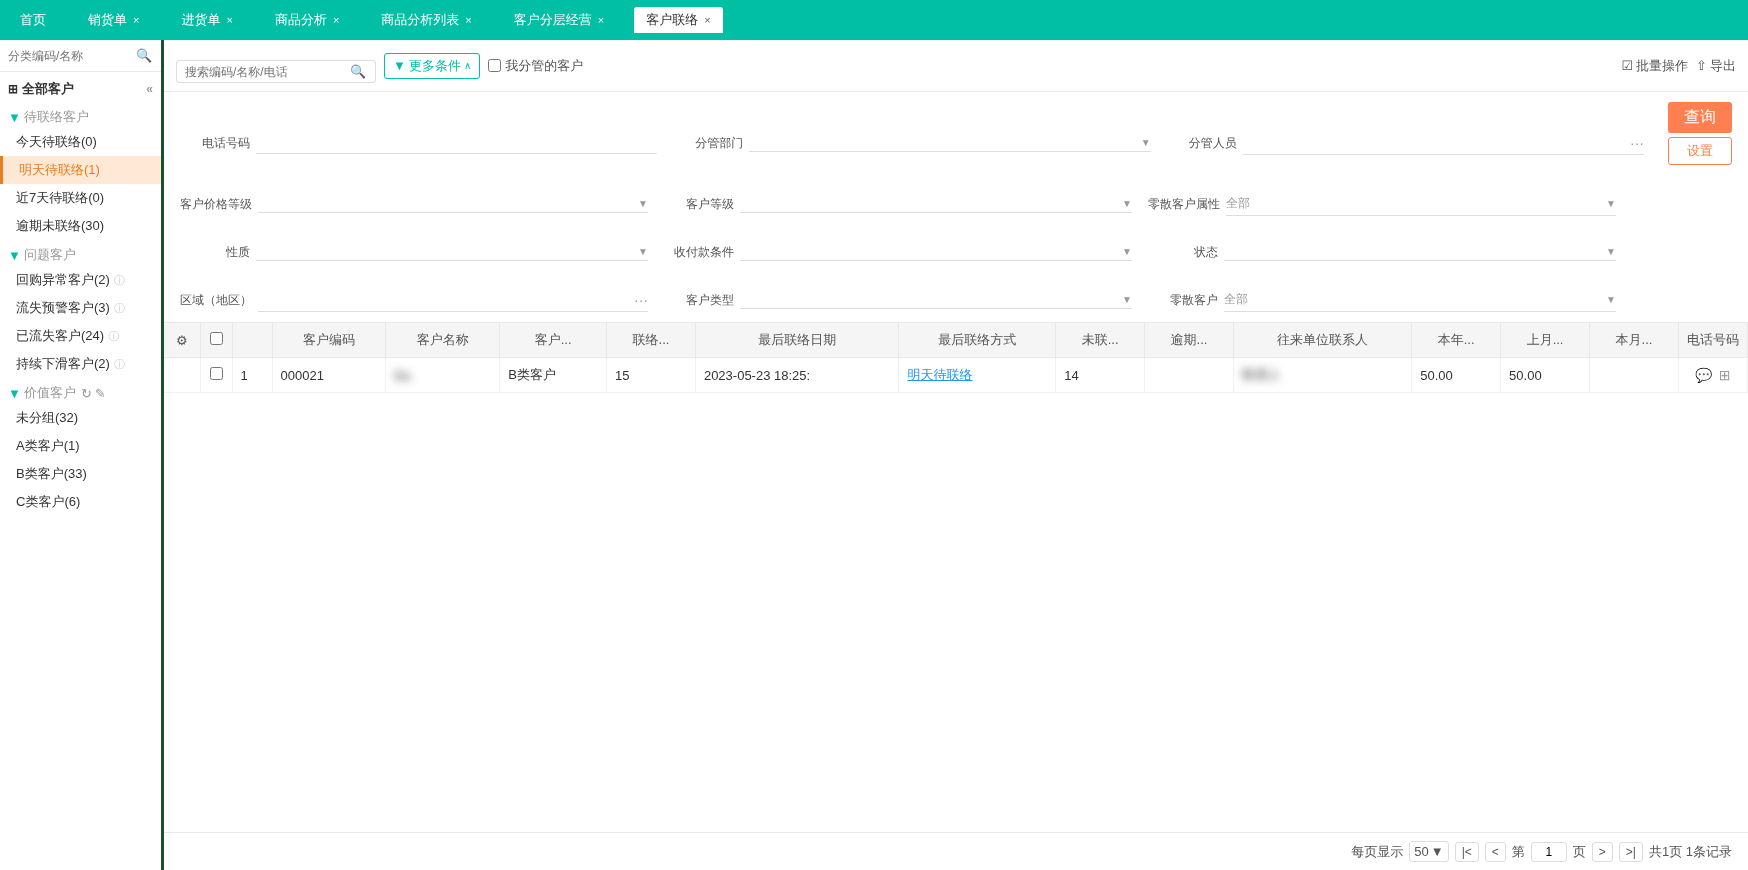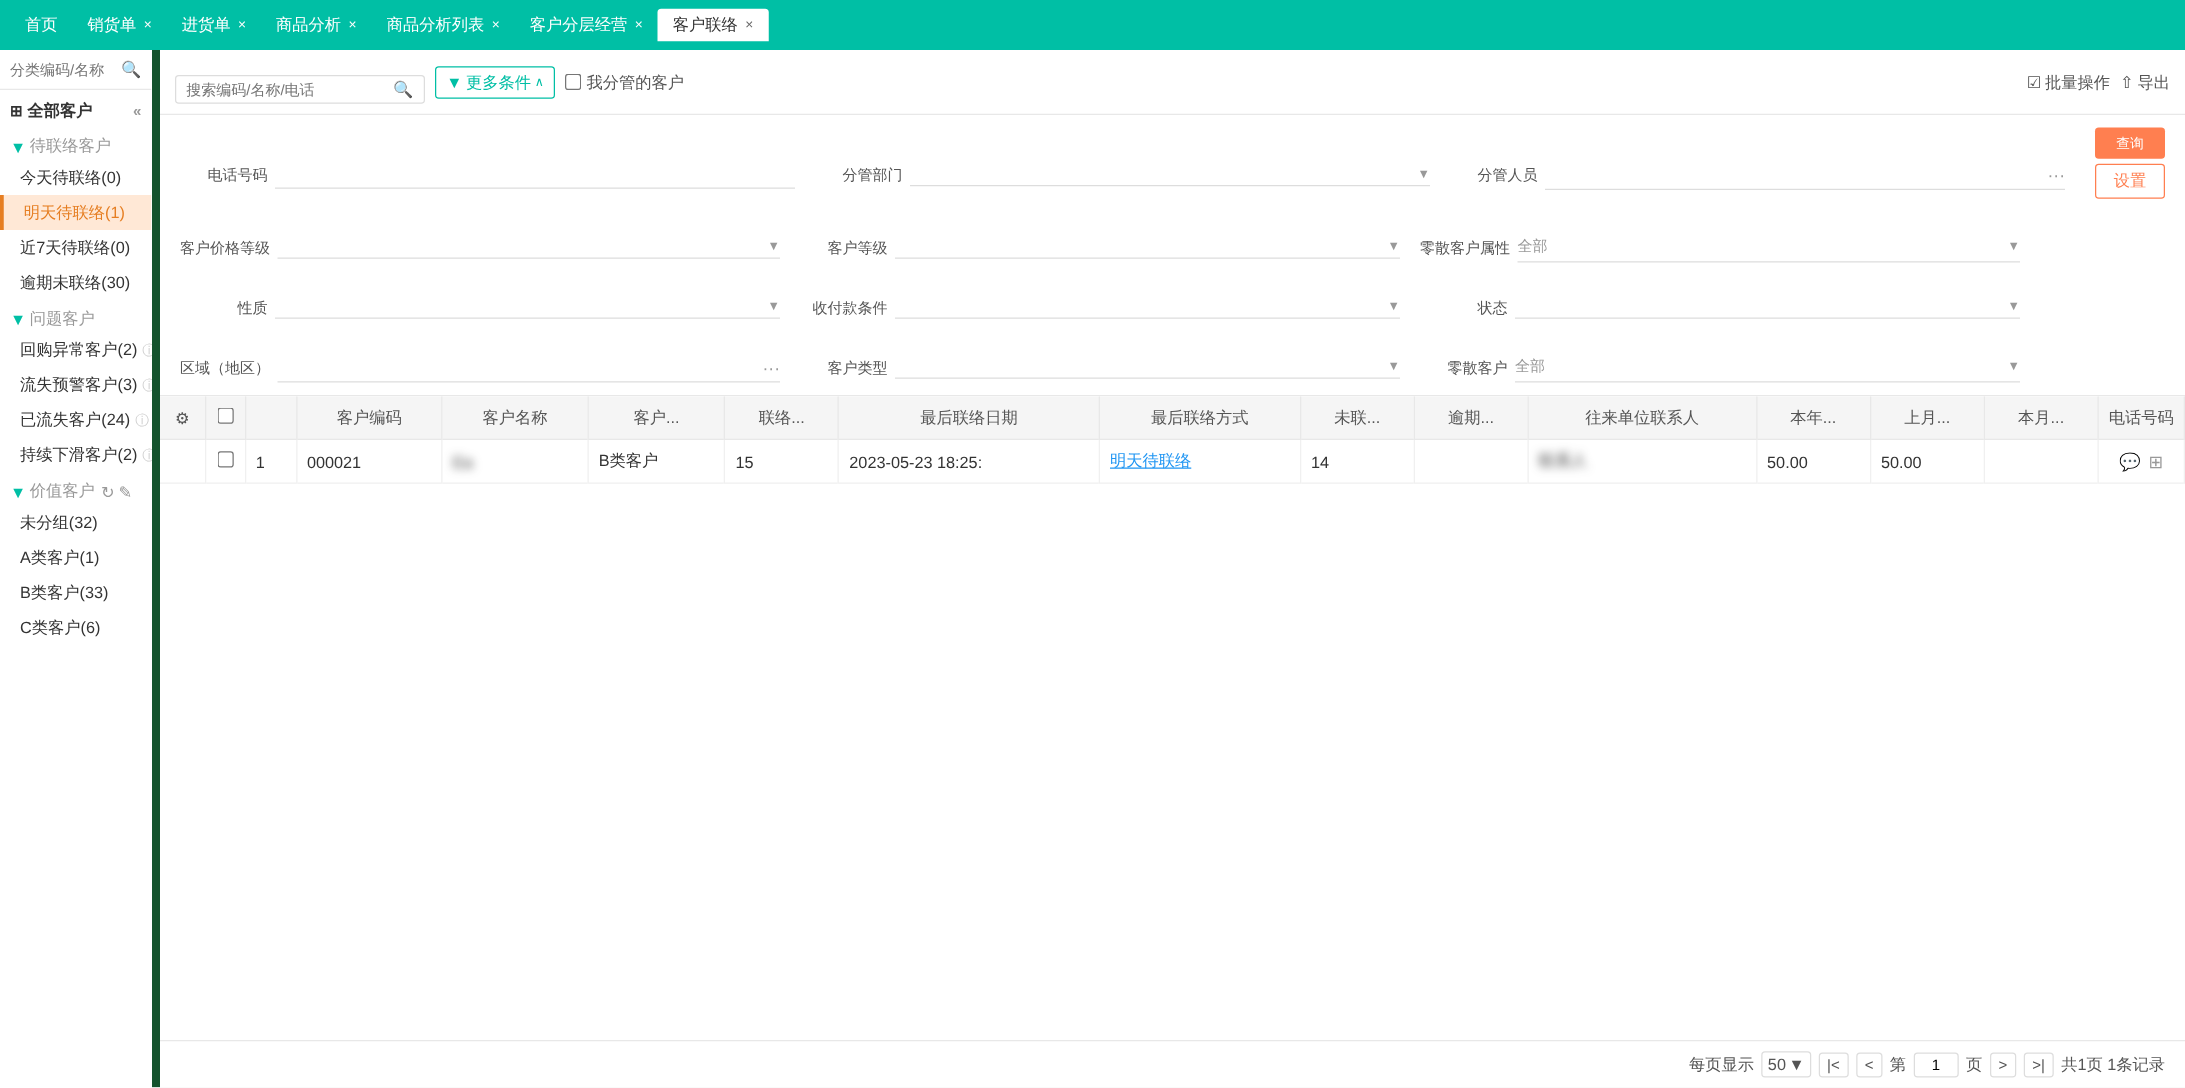--- a/index.html
+++ b/index.html
@@ -5,21 +5,21 @@
     * { box-sizing: border-box; margin: 0; padding: 0; font-family: 'Microsoft YaHei', Arial, sans-serif; font-size: 13px; }
     body { background: #f5f5f5; overflow: hidden; }
 
     
     .top-nav {
       background: #00bfa5;
       height: 40px;
       display: flex;
       align-items: center;
       padding: 0 8px;
-      gap: 0;
+      gap: 18px;
     }
     .nav-item {
       color: #fff;
       padding: 4px 12px;
       cursor: pointer;
       border-radius: 3px 3px 0 0;
       white-space: nowrap;
       display: flex;
       align-items: center;
       gap: 4px;
@@ -31,23 +31,23 @@
 
     
     .main-layout {
       display: flex;
       height: calc(100vh - 40px);
       overflow: hidden;
     }
 
     
     .sidebar {
-      width: 128px;
+      width: 164px;
       background: #fff;
-      border-right: 7px solid #14532d;
+      border-right: 3px solid #14532d;
       display: flex;
       flex-direction: column;
       overflow-y: auto;
     }
     .sidebar-search {
       padding: 8px;
       display: flex;
       align-items: center;
       border-bottom: 1px solid #e8e8e8;
       gap: 4px;
@@ -213,21 +213,21 @@
       cursor: pointer;
     }
     .filter-select-dots .dots { color: #999; font-size: 14px; }
     .query-btn {
       background: #ff7f50;
       color: #fff;
       border: none;
       border-radius: 3px;
       padding: 5px 16px;
       cursor: pointer;
-      font-size: 11px;
+      font-size: 16px;
     }
     .set-btn {
       background: #fff;
       color: #ff7f50;
       border: 1px solid #ff7f50;
       border-radius: 3px;
       padding: 4px 14px;
       cursor: pointer;
       font-size: 13px;
     }

